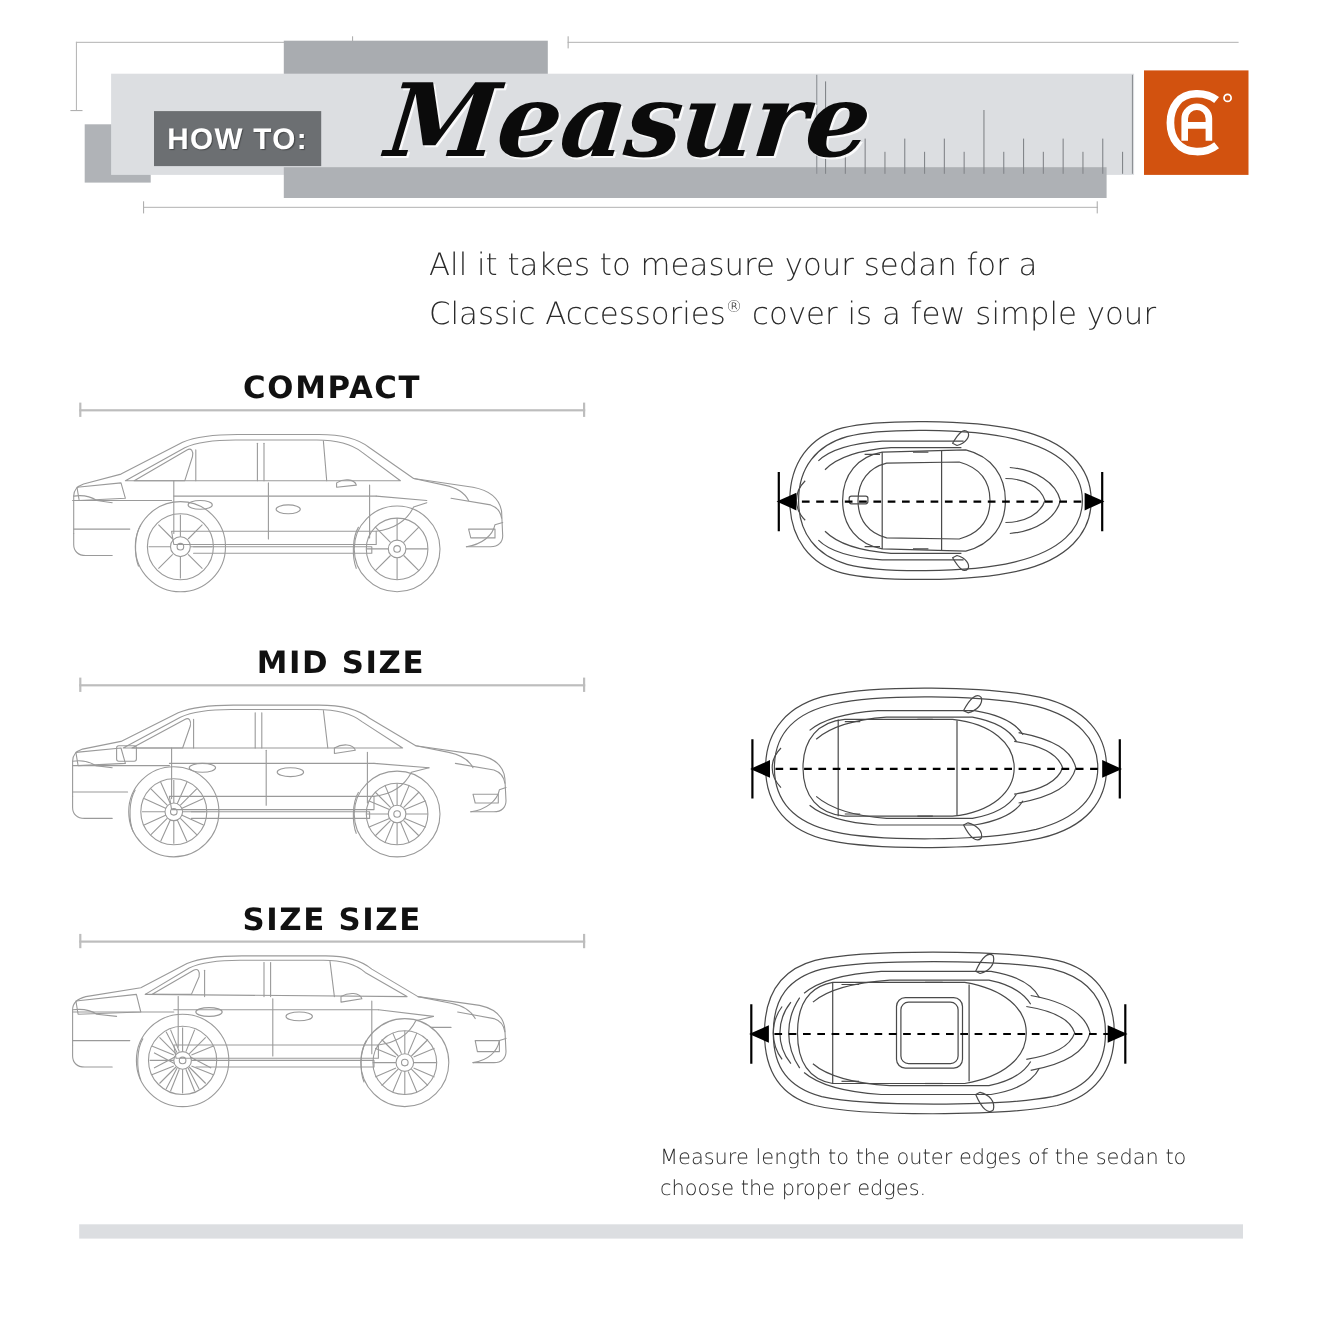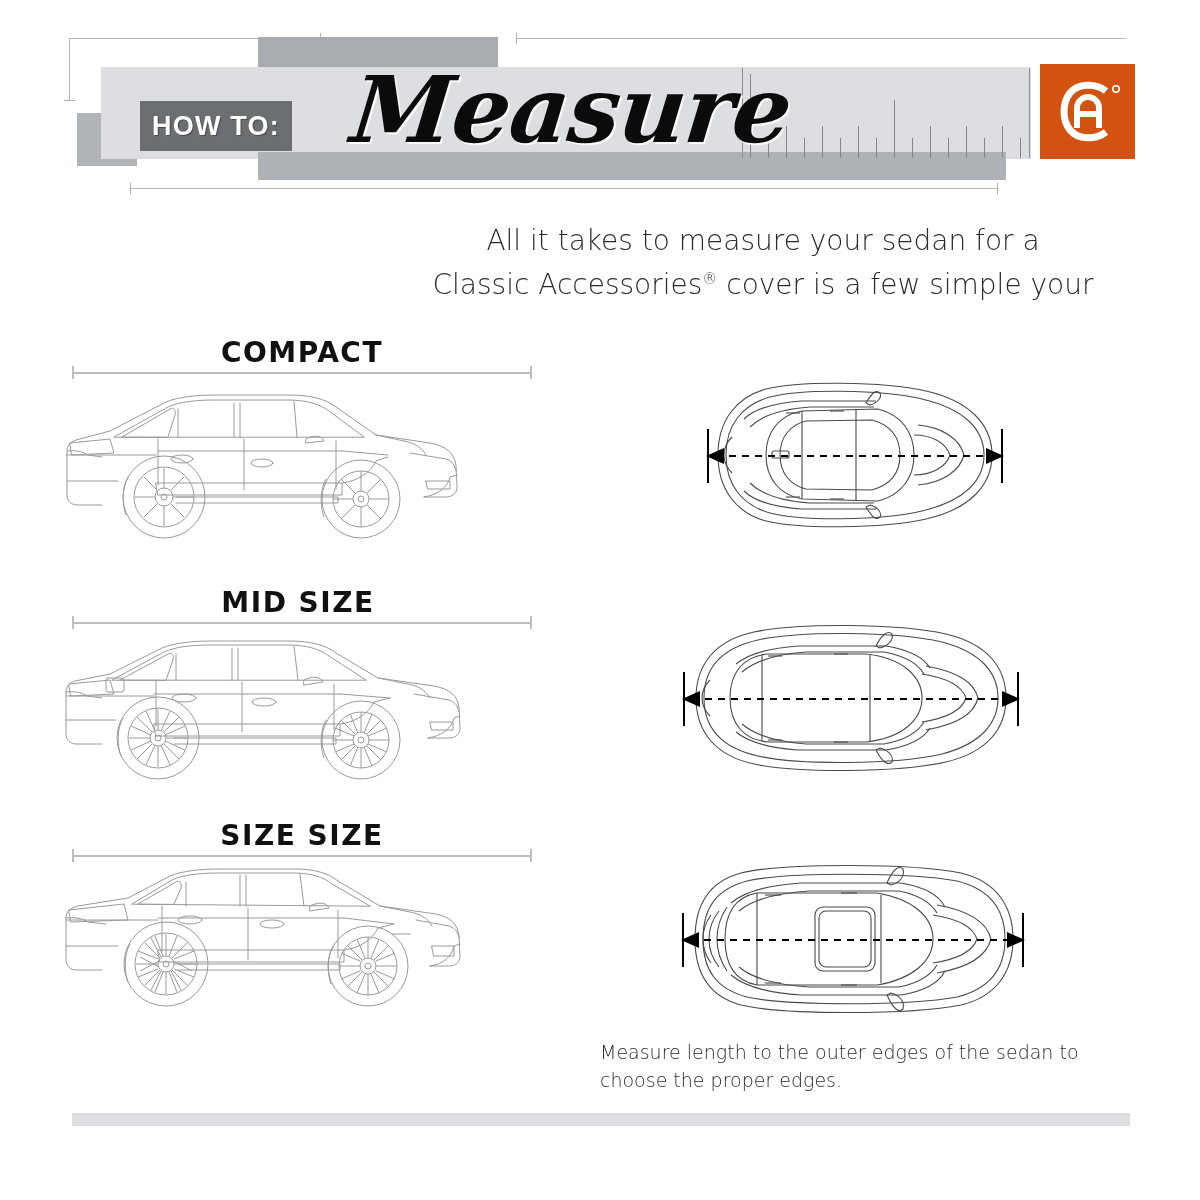--- a/index.html
+++ b/index.html
@@ -133,21 +133,21 @@
     width: 95px; height: 95px;
     background: #d2520f;
   }
   .logo-box svg { display: block; }
 
   
   .subtitle {
     position: absolute;
     left: 390px; top: 222px;
     width: 746px;
-    text-align: center;
+    text-align: left;
     font-family: "DejaVu Sans", sans-serif;
     font-size: 28px;
     line-height: 38px;
     color: #2b2b2b;
     font-weight: 300;
   }
   .subtitle sup { font-size: 15px; vertical-align: super; }
 
   
   .section-title {
@@ -390,21 +390,21 @@
         <line x1="38" y1="54" x2="38" y2="108"></line>
         <line x1="332" y1="54" x2="332" y2="108"></line>
         <line x1="46" y1="81" x2="324" y2="81" stroke-dasharray="7 6"></line>
       </g>
       <polygon points="36,81 54,73 54,89" fill="#000000"></polygon>
       <polygon points="334,81 316,73 316,89" fill="#000000"></polygon>
     </svg>
   </div>
 
   <div>
-    <div class="section-title" style="left:68px; top:586px; width:460px;">MID SIZE</div>
+    <div class="section-title" style="left:80px; top:586px; width:460px;">MID SIZE</div>
     <div class="dim-line" style="left:72px; top:616px; width:460px;">
       <div class="bar"></div>
       <div class="cap l"></div>
       <div class="cap r"></div>
     </div>
 
     <svg class="car-side" style="left:58px; top:632px;" width="420" height="150" viewBox="0 0 420 150">
       <g fill="none" stroke="#9a9a9a" stroke-width="1" stroke-linejoin="round" stroke-linecap="round">
         <path d="M8 92 L8 60 C8 55, 11 51, 17 49 L52 42 L104 16 C116 11, 134 9, 154 9 L232 9 C252 9, 268 13, 278 21 L320 46 L376 54 C392 57, 400 64, 401 76 L402 96 C402 102, 398 106, 391 106 L370 106"></path>
         <path d="M8 92 L8 102 C8 108, 12 112, 19 112 L44 112"></path>

